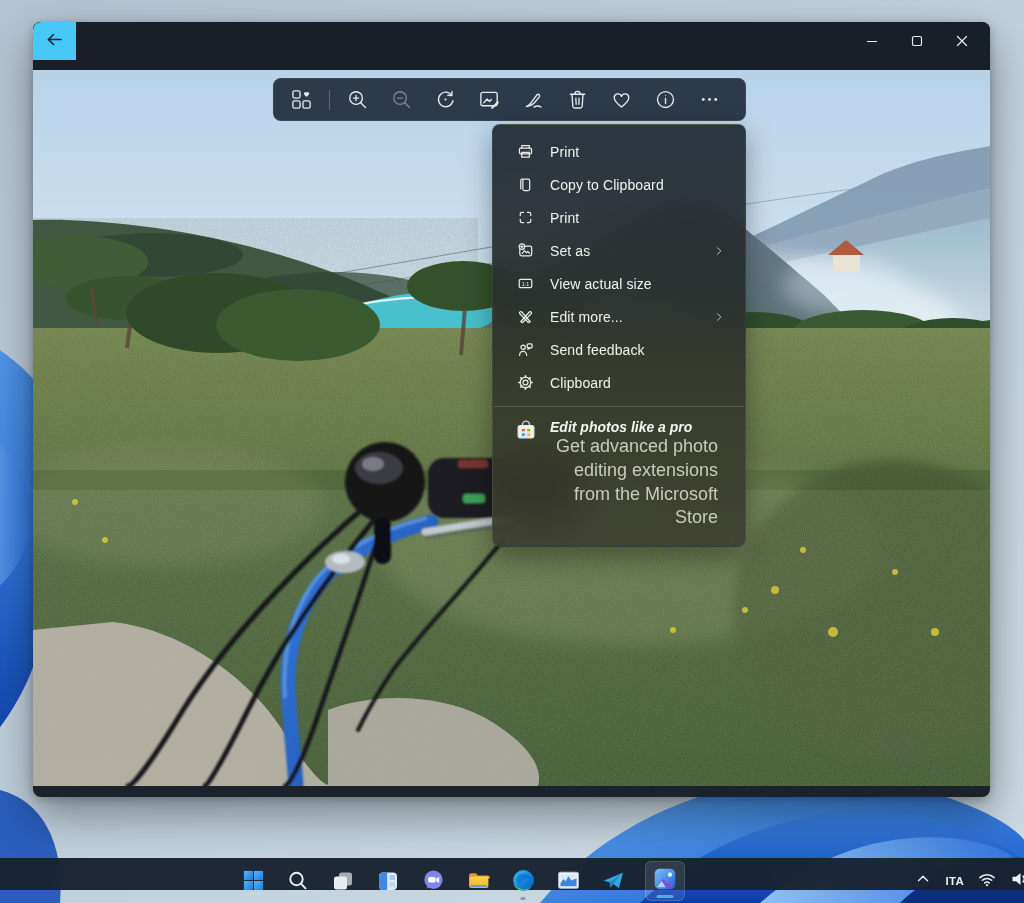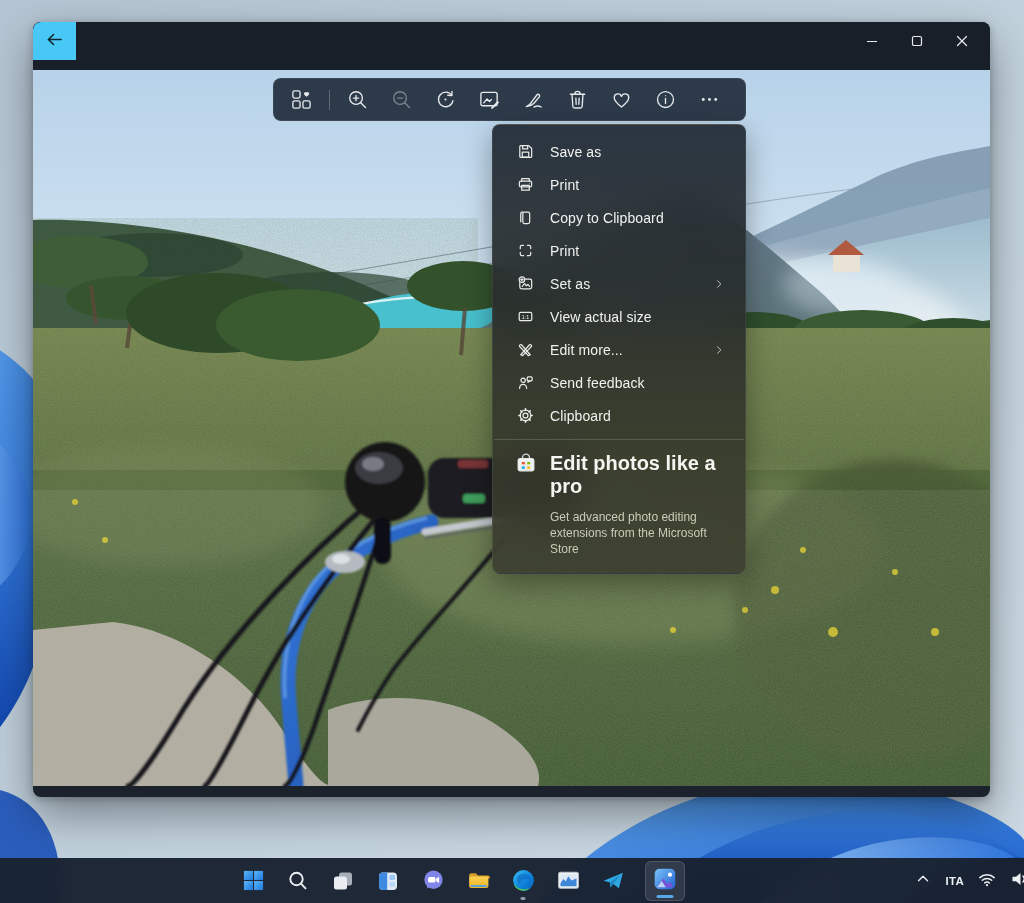--- a/index.html
+++ b/index.html
@@ -39,25 +39,25 @@
     box-shadow:0 10px 28px rgba(0,0,0,.35); padding:10px 0 16px; }
   .menu-item { height:33px; display:flex; align-items:center; padding:0 20px 0 22px; cursor:pointer; }
   .mi-icon { width:20px; height:20px; display:grid; place-items:center; flex:0 0 auto; }
   .mi-icon svg { stroke:#e9ebe8; fill:none; stroke-width:1.3; stroke-linecap:round; stroke-linejoin:round; }
   .mi-label { margin-left:15px; font-size:14px; color:#f1f2ef; letter-spacing:.1px; }
   .mi-chevron { margin-left:auto; display:grid; place-items:center; }
   .mi-chevron svg { stroke:#d9dbda; fill:none; stroke-width:1.4; stroke-linecap:round; stroke-linejoin:round; }
   .menu-divider { height:1px; background:rgba(255,255,255,.16); margin:7px 1px 9px; }
   .promo { display:flex; padding:3px 20px 0 22px; align-items:flex-start; cursor:pointer; }
   .promo-texts { margin-left:15px; }
-  .promo-title { font-size:20px; font-weight:bold; color:#f4f5f1; }
-  .promo-desc { margin-top:12px; font-size:12px; line-height:1.32; color:#c9ccb8; width:168px; }
+  .promo-title { font-size:14px; font-weight:bold; color:#f4f5f1;font-style:italic; }
+  .promo-desc { margin-top:0; font-size:18px; line-height:1.32; color:#c9ccb8; width:168px;text-align:right; }
 
   
-  .taskbar { position:absolute; left:0; top:858px; width:1024px; height:45px;
+  .taskbar { position:absolute; left:0; top:858px; width:1024px; height:32px;
     background:rgba(25,34,49,.97); backdrop-filter:blur(10px); }
   .tb-center { position:absolute; left:240px; top:0; height:45px; display:flex; align-items:center; gap:19px; }
   .task-icon { position:relative; width:26px; height:26px; display:grid; place-items:center; cursor:pointer; flex:0 0 auto; }
   .task-icon svg { display:block; }
   .run-dot { position:absolute; left:50%; transform:translateX(-50%); bottom:-6px;
     width:5px; height:3px; border-radius:2px; background:#8d97a5; }
   .active-tile { width:40px; height:40px; border-radius:6px;
     background:rgba(255,255,255,.10); border:1px solid rgba(255,255,255,.14);
     display:grid; place-items:center; position:relative; cursor:pointer; flex:0 0 auto; }
   .active-bar { position:absolute; bottom:2px; left:50%; transform:translateX(-50%);
@@ -377,30 +377,20 @@
               <circle cx="18.5" cy="12" r="1.5"></circle>
             </g>
           </svg>
       </div>
     </div>
 
     <div class="menu">
       <div class="menu-item">
         <span class="mi-icon">
           <svg width="19" height="19" viewBox="0 0 20 20">
-              <path d="M4 4.8 a1 1 0 0 1 1-1 h8.4 L16.5 6.9 V15.2 a1 1 0 0 1-1 1 H5 a1 1 0 0 1-1-1z"></path>
-              <path d="M7 3.9 V7.3 H12.3 V3.9"></path>
-              <rect x="6.6" y="10.6" width="6.8" height="5.4"></rect>
-            </svg>
-        </span>
-        <span class="mi-label">Save as</span>
-      </div>
-      <div class="menu-item">
-        <span class="mi-icon">
-          <svg width="19" height="19" viewBox="0 0 20 20">
               <path d="M6 6.5 V3.8 H14 V6.5"></path>
               <rect x="3.6" y="6.5" width="12.8" height="6" rx="1.4"></rect>
               <rect x="6" y="10.8" width="8" height="5.2"></rect>
               <circle cx="14.4" cy="8.6" r=".5" fill="#e9ebe8" stroke="none"></circle>
             </svg>
         </span>
         <span class="mi-label">Print</span>
       </div>
       <div class="menu-item">
         <span class="mi-icon">

